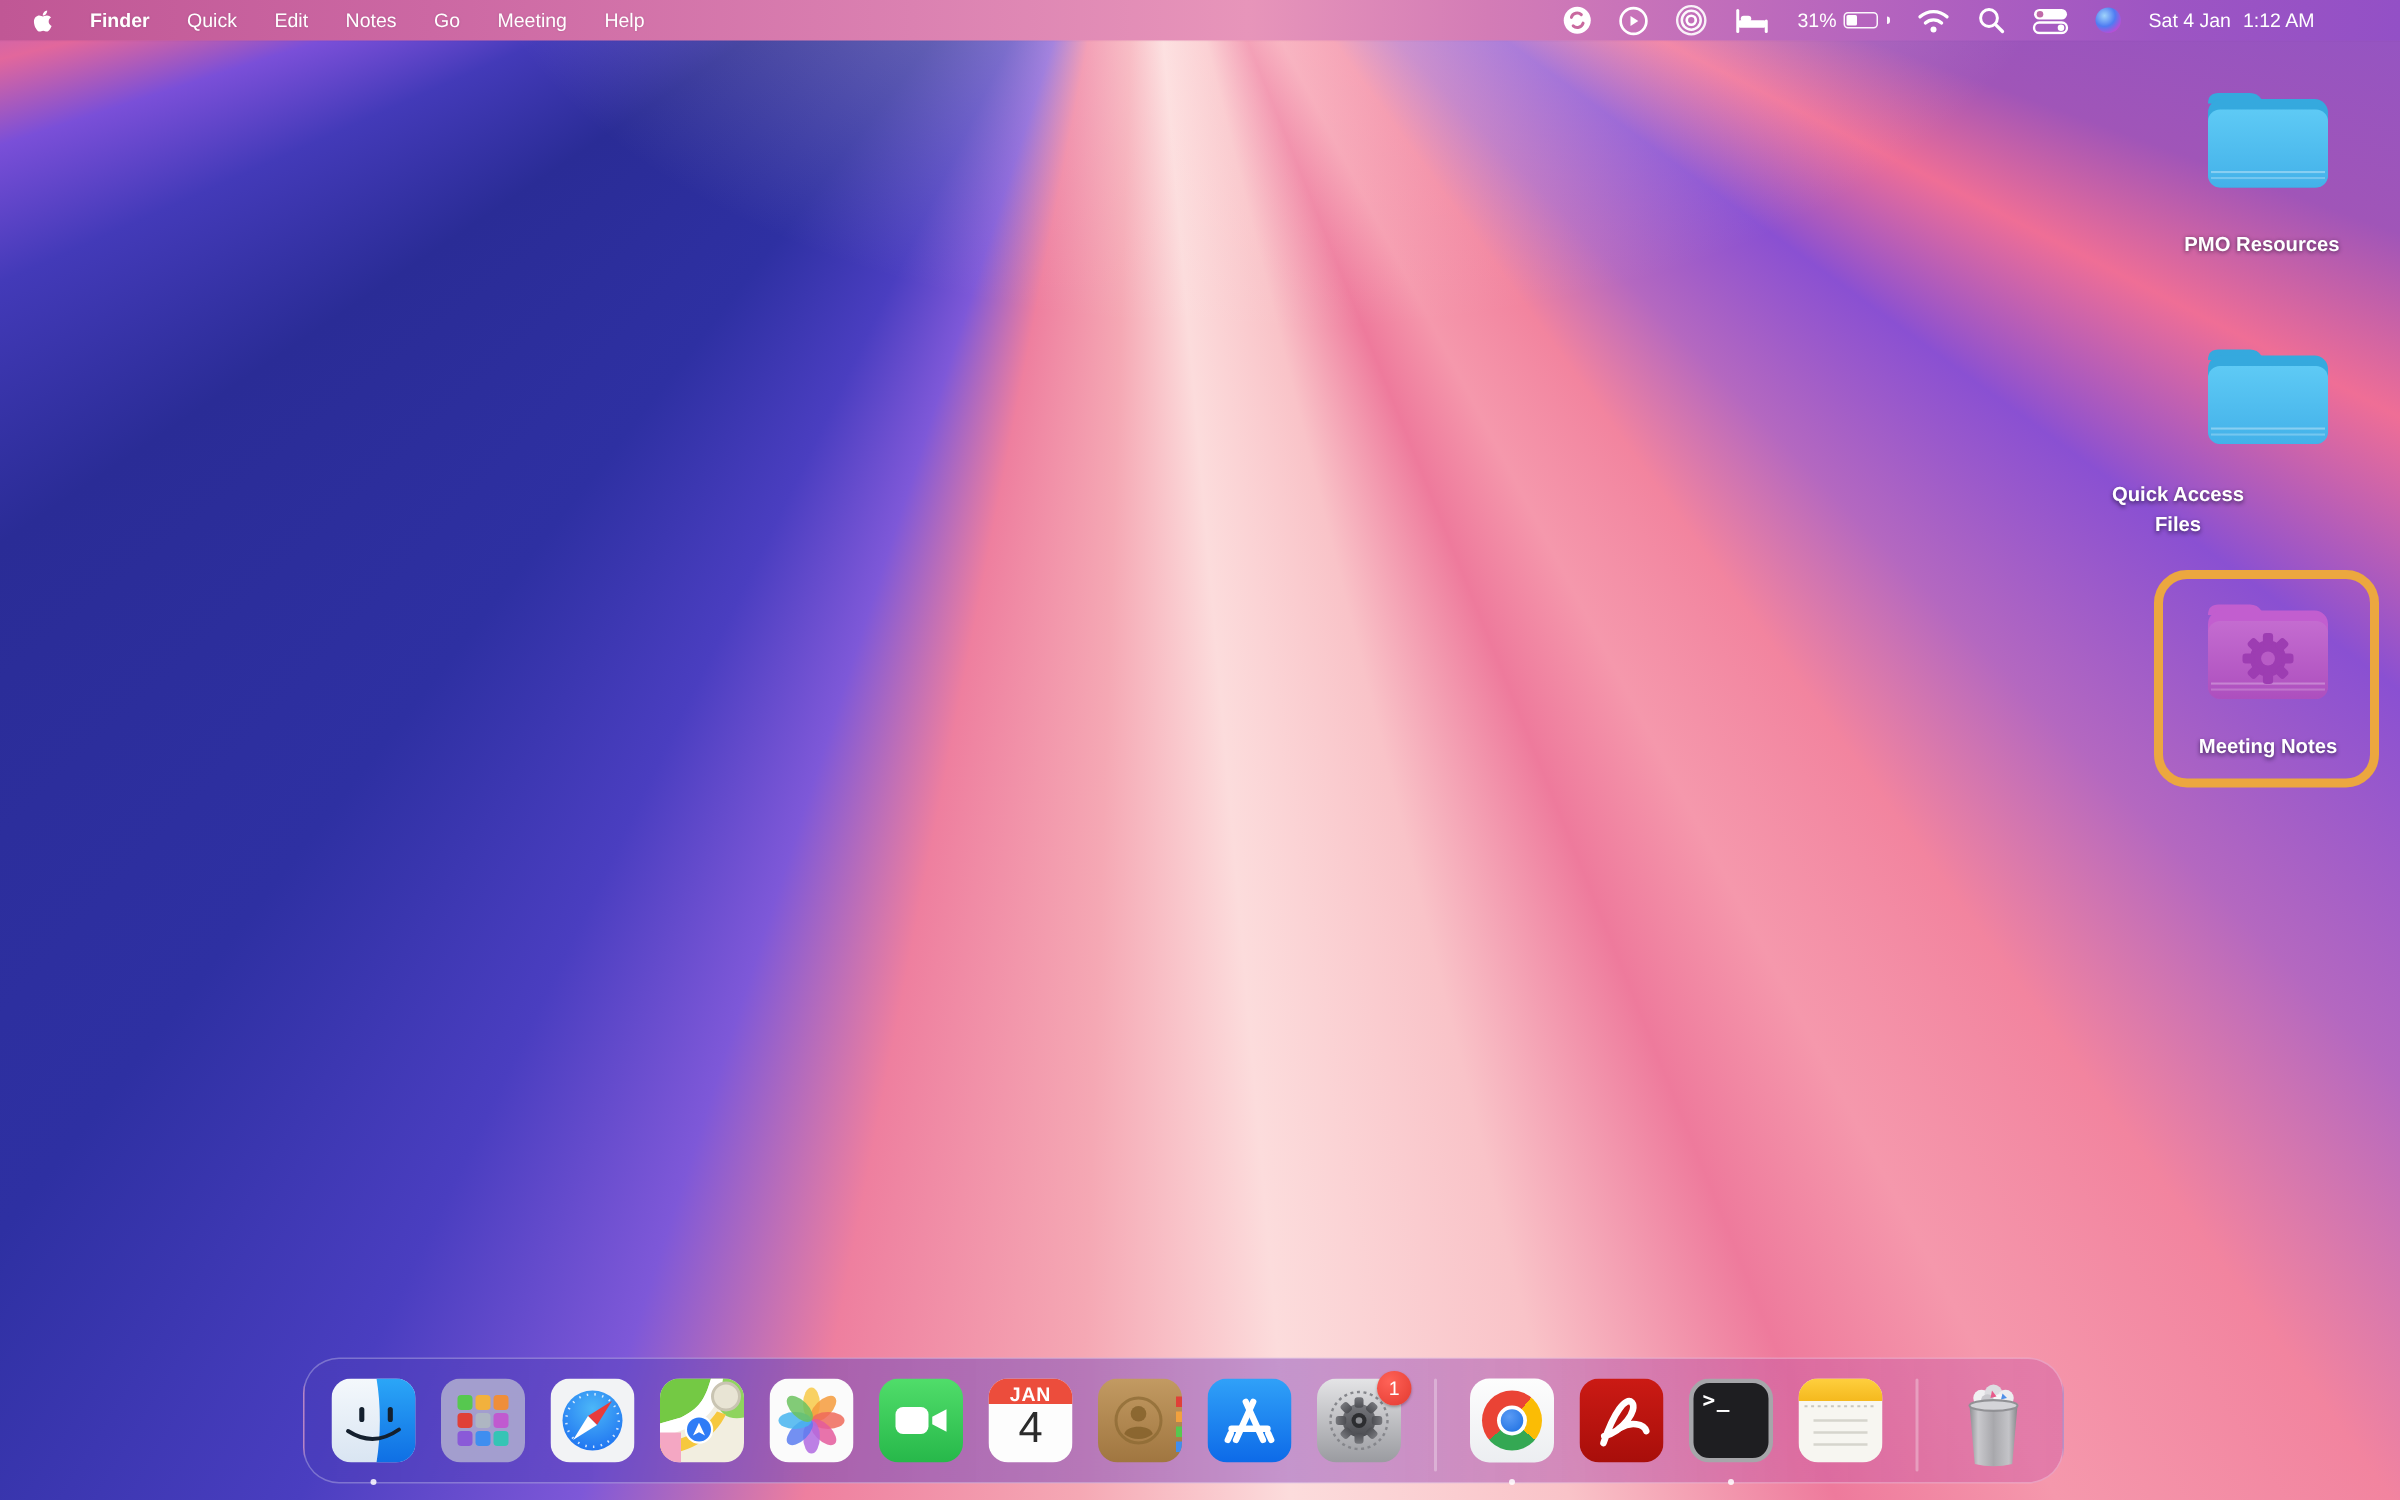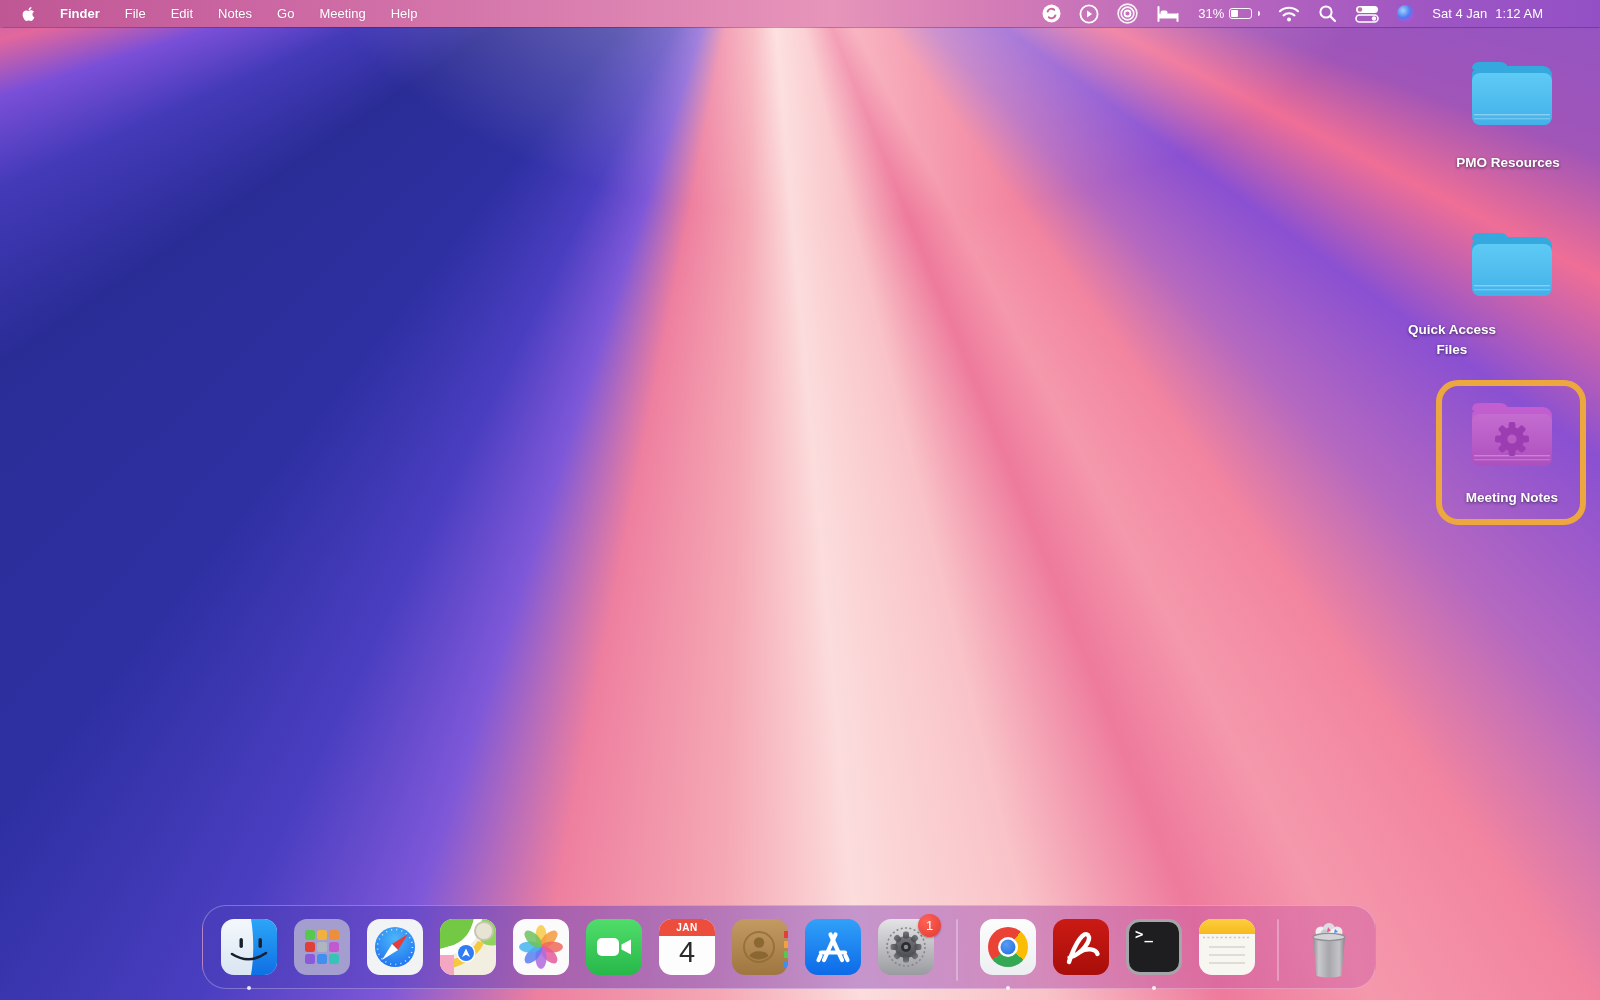--- a/index.html
+++ b/index.html
@@ -90,21 +90,21 @@
 <div class="wallpaper"></div>
 
 <div class="menubar">
   <div class="mb-left">
     <span class="sicon">
       <svg viewBox="0 0 384 512" width="13" height="16">
           <path fill="#fff" d="M318.7 268.7c-.2-36.7 16.4-64.4 50-84.8-18.8-26.9-47.2-41.7-84.7-44.6-35.5-2.8-74.3 20.7-88.5 20.7-15 0-49.4-19.7-76.4-19.7C63.3 141.2 4 184.8 4 273.5c0 26.2 4.8 53.3 14.4 81.2 12.8 36.7 59 126.7 107.2 125.2 25.2-.6 43-17.9 75.8-17.9 31.8 0 48.3 17.9 76.4 17.9 48.6-.7 90.4-82.5 102.6-119.3-65.2-30.7-61.7-90-61.7-91.9zm-56.6-164.2c27.3-32.4 24.8-61.9 24-72.5-24.1 1.4-52 16.4-67.9 34.9-17.5 19.8-27.8 44.3-25.6 71.9 26.1 2 49.9-11.4 69.5-34.3z"></path>
         </svg>
     </span>
     <span class="menu-item app">Finder</span>
-    <span class="menu-item">File</span>
+    <span class="menu-item">Quick</span>
     <span class="menu-item">Edit</span>
     <span class="menu-item">Notes</span>
     <span class="menu-item">Go</span>
     <span class="menu-item">Meeting</span>
     <span class="menu-item">Help</span>
   </div>
   <div class="mb-right">
     <span class="sicon">
       <svg width="19" height="19" viewBox="0 0 19 19">
           <circle cx="9.5" cy="9.5" r="9" fill="#fff"></circle>
@@ -361,21 +361,21 @@
       <defs>
           <clipPath id="cclip">
             <rect width="56" height="56" rx="13"></rect>
           </clipPath>
         </defs>
       <g clip-path="url(#cclip)">
         <rect width="56" height="56" fill="#fdfdfd"></rect>
         <rect width="56" height="17" fill="#ec4d3c"></rect>
       </g>
     </svg>
-    <div style="position:absolute; top:3px; left:0; width:56px; text-align:center; color:#fff; font-size:10px; font-weight:bold; letter-spacing:.5px; z-index:2;">JAN</div>
+    <div style="position:absolute; top:3px; left:0; width:56px; text-align:center; color:#fff; font-size:13px; font-weight:bold; letter-spacing:.5px; z-index:2;">JAN</div>
     <div style="position:absolute; top:17px; left:0; width:56px; text-align:center; color:#2b2b2b; font-size:29px; font-weight:300; z-index:2;">4</div>
   </div>
 
   <div class="dock-item">
     <svg width="56" height="56" viewBox="0 0 56 56">
       <defs>
           <linearGradient id="ct" x1="0" y1="0" x2="0" y2="1">
             <stop offset="0" stop-color="#c29a62"></stop>
             <stop offset="1" stop-color="#a07640"></stop>
           </linearGradient>

